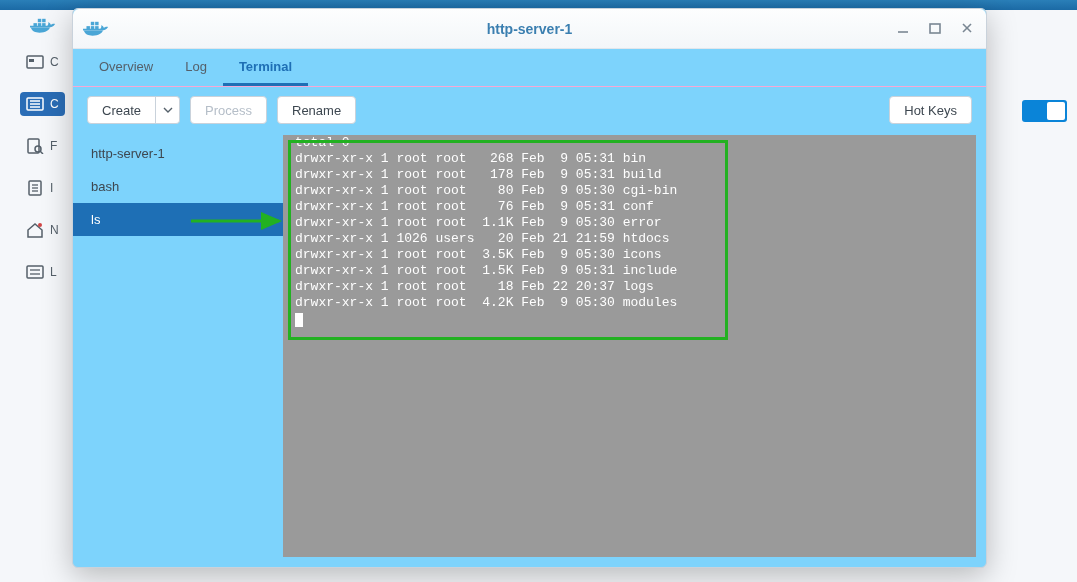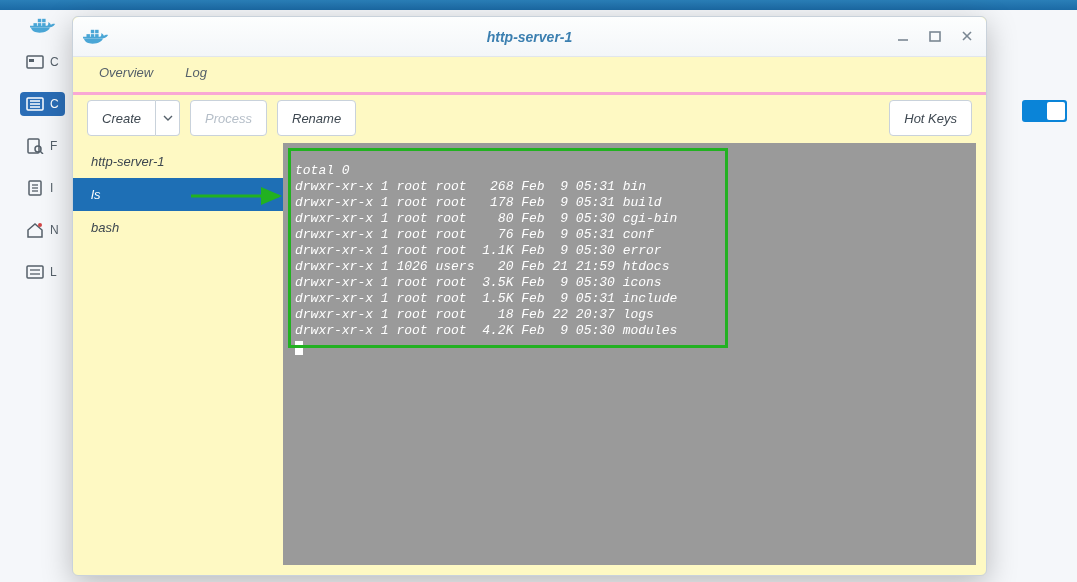--- a/index.html
+++ b/index.html
@@ -48,27 +48,27 @@
       width: 45px; height: 22px;
       background: #0a84d8;
       border-radius: 3px;
       display: flex; align-items: center; justify-content: flex-end;
       padding: 2px;
     }
     .toggle-knob { width: 18px; height: 18px; background: #fff; border-radius: 2px; }
 
     .window {
       position: absolute;
-      top: 16px; left: 72px;
+      top: 8px; left: 72px;
       width: 915px; height: 560px;
-      background: #fef9c3;
+      background: #7dd3fc;
       border: 1px solid #c9d2db;
       border-radius: 6px;
       box-shadow: 0 8px 30px rgba(0,0,0,0.25);
-      display: flex; flex-direction: column; font-style: italic;
+      display: flex; flex-direction: column;
     }
     .titlebar {
       height: 40px;
       display: flex; align-items: center;
       position: relative;
       background: linear-gradient(#fdfefe, #f3f6f9);
       border-bottom: 1px solid #e1e6ec;
       border-radius: 6px 6px 0 0;
     }
     .title-icon { margin-left: 10px; }
@@ -86,21 +86,21 @@
       align-items: center; justify-content: center;
       color: #7a8793; cursor: pointer;
     }
     .win-btn svg { stroke: currentColor; }
 
     .tabs {
       height: 38px;
       display: flex; align-items: flex-end;
       padding: 0 10px;
       gap: 0;
-      border-bottom: 3px solid #f9a8d4;
+      border-bottom: 1px solid #f9a8d4;
     }
     .tab {
       padding: 9px 16px;
       color: #55606a;
       cursor: pointer;
       font-size: 13px;
       border-bottom: 3px solid transparent;
     }
     .tab.active {
       color: #1e6fb5;
@@ -110,21 +110,21 @@
 
     .toolbar {
       height: 46px;
       display: flex; align-items: center;
       padding: 0 14px;
       gap: 10px;
       border-bottom: 0;
     }
     .btn {
       display: inline-flex; align-items: center; justify-content: center;
-      height: 36px; padding: 0 14px;
+      height: 28px; padding: 0 14px;
       background: #fff; border: 1px solid #c9d2db; border-radius: 4px;
       color: #3d4750; cursor: pointer; font-size: 13px;
     }
     .btn.disabled { color: #b5bec8; cursor: default; }
     .btn-split {
       display: inline-flex; align-items: stretch;
     }
     .btn-split .btn { border-radius: 4px 0 0 4px; }
     .btn-split .drop {
       width: 24px; border: 1px solid #c9d2db; border-left: none;
@@ -174,21 +174,21 @@
       top: 5px; left: 5px;
       width: 440px; height: 200px;
       border: 3px solid #22b121;
       pointer-events: none;
     }
     .terminal {
       font-family: "Courier New", monospace;
       font-size: 13px;
       line-height: 16px;
       color: #ffffff;
-      padding: 20px 12px;
+      padding: 0 12px;
       white-space: pre;
     }
     .cursor {
       display: inline-block; width: 8px; height: 14px; background: #fff;
       vertical-align: baseline; margin-top: 2px;
     }
     .whale-svg { width: 26px; height: 20px; }
   </style>
 </head>
 <body>
@@ -296,53 +296,54 @@
             <line x1="3" y1="3" x2="11" y2="11" stroke-width="1.6"></line>
             <line x1="11" y1="3" x2="3" y2="11" stroke-width="1.6"></line>
           </svg>
         </span>
     </div>
   </div>
 
   <div class="tabs">
     <div class="tab">Overview</div>
     <div class="tab">Log</div>
+    <div class="tab active">Terminal</div>
   </div>
 
   <div class="toolbar">
     <div class="btn-split">
       <div class="btn">Create</div>
       <div class="drop">
         <svg width="10" height="10" viewBox="0 0 10 10">
             <path d="M1 3 L5 7 L9 3" fill="none" stroke="#55606a" stroke-width="1.4"></path>
           </svg>
       </div>
     </div>
     <div class="btn disabled">Process</div>
     <div class="btn">Rename</div>
     <div class="spacer"></div>
     <div class="btn">Hot Keys</div>
   </div>
 
   <div class="content">
     <div class="sidebar">
       <div class="sb-item">http-server-1</div>
+      <div class="sb-item">bash</div>
       <div class="sb-item selected">ls
         <div class="arrow-wrap">
           <svg class="arrow" width="100" height="24" style="top:-18px; left:100px">
             <defs>
                 <marker id="ah" markerWidth="8" markerHeight="8" refX="6" refY="3" orient="auto">
                   <path d="M0,0 L7,3 L0,6 Z" fill="#22b121"></path>
                 </marker>
               </defs>
             <line x1="0" y1="12" x2="88" y2="12" stroke="#22b121" stroke-width="3" marker-end="url(#ah)"></line>
           </svg>
         </div>
       </div>
-      <div class="sb-item">bash</div>
     </div>
 
     <div class="term-area">
       <div class="term-container">
         <div class="highlight-box"></div>
         <div class="terminal" id="terminal-output">total 0
 drwxr-xr-x 1 root root   268 Feb  9 05:31 bin
 drwxr-xr-x 1 root root   178 Feb  9 05:31 build
 drwxr-xr-x 1 root root    80 Feb  9 05:30 cgi-bin
 drwxr-xr-x 1 root root    76 Feb  9 05:31 conf

